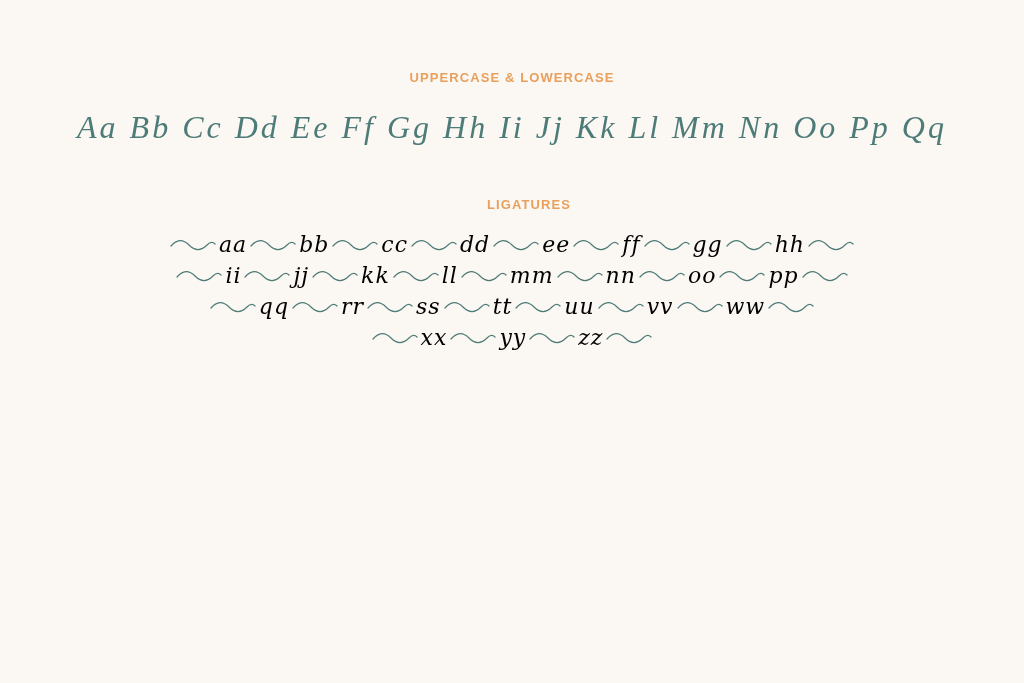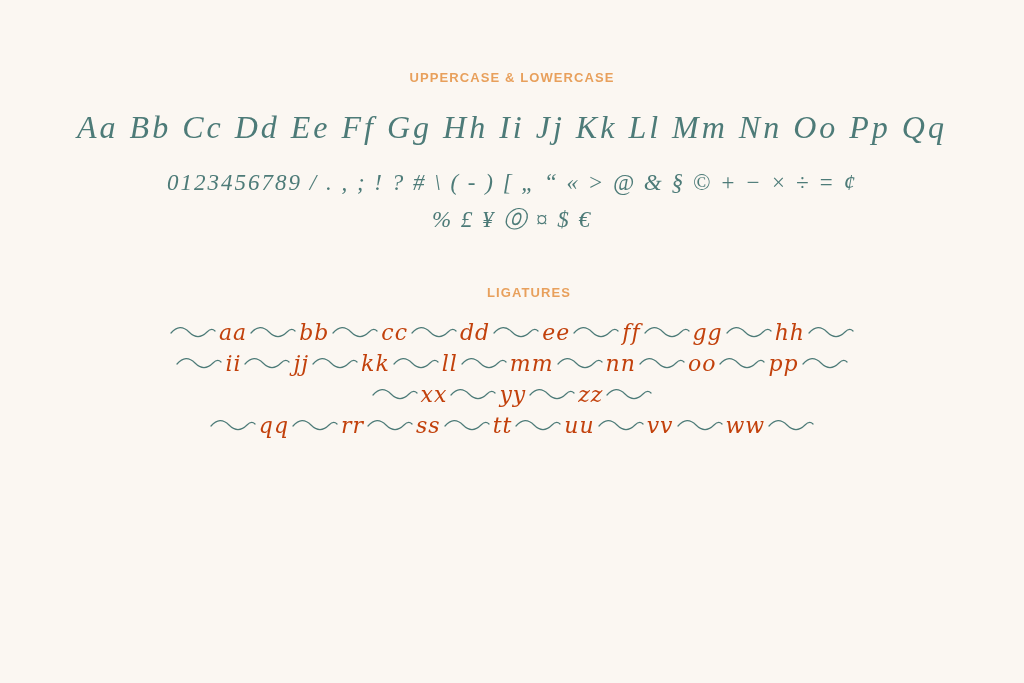--- a/index.html
+++ b/index.html
@@ -75,44 +75,40 @@
   .lig-item {
     display: flex;
     align-items: center;
     color: #4d7b78;
   }
   .lig-text {
     font-family: "DejaVu Serif", serif;
     font-style: italic;
     font-size: 22px;
     letter-spacing: 1px;
-    color: #c2410c;
+    color: #000000;
     padding: 0 3px;
   }
   .swash {
     display: block;
   }
   .swash svg { display: block; }
 </style>
 </head>
 <body>
 
 <div class="specimen">
 
   <div class="section-heading" id="heading-uppercase">UPPERCASE &amp; LOWERCASE</div>
 
   <div id="alphabet-block">
     <div class="glyph-row">Aa Bb Cc Dd Ee Ff Gg Hh Ii Jj Kk Ll Mm Nn Oo Pp Qq</div>
   </div>
 
 
-  <div id="numbers-block">
-    <div class="glyph-row">0123456789 / . , ; ! ? # \ ( - ) [ „ “ « &gt; @ &amp; § © + − × ÷ = ¢</div>
-    <div class="glyph-row">% £ ¥ ⓪ ¤ $ €</div>
-  </div>
 
   <div class="section-heading" id="heading-ligatures">LIGATURES</div>
 
   <div id="ligatures-block">
       <div class="lig-row">
         <span class="swash">
           <svg width="46" height="16" viewBox="0 0 46 16">
             <path d="M1 9 C7 2, 13 2, 19 8 S31 14, 37 8 C40 5, 43 5, 45 7" fill="none" stroke="#4d7b78" stroke-width="1.2" stroke-linecap="round"></path>
           </svg>
         </span>
@@ -252,100 +248,100 @@
           </svg>
         </span>
       </div>
       <div class="lig-row">
         <span class="swash">
           <svg width="46" height="16" viewBox="0 0 46 16">
             <path d="M1 9 C7 2, 13 2, 19 8 S31 14, 37 8 C40 5, 43 5, 45 7" fill="none" stroke="#4d7b78" stroke-width="1.2" stroke-linecap="round"></path>
           </svg>
         </span>
         <span class="lig-item">
-          <span class="lig-text">xx</span>
-        </span>
-        <span class="swash">
-          <svg width="46" height="16" viewBox="0 0 46 16">
-            <path d="M1 9 C7 2, 13 2, 19 8 S31 14, 37 8 C40 5, 43 5, 45 7" fill="none" stroke="#4d7b78" stroke-width="1.2" stroke-linecap="round"></path>
-          </svg>
-        </span>
-        <span class="lig-item">
-          <span class="lig-text">yy</span>
-        </span>
-        <span class="swash">
-          <svg width="46" height="16" viewBox="0 0 46 16">
-            <path d="M1 9 C7 2, 13 2, 19 8 S31 14, 37 8 C40 5, 43 5, 45 7" fill="none" stroke="#4d7b78" stroke-width="1.2" stroke-linecap="round"></path>
-          </svg>
-        </span>
-        <span class="lig-item">
-          <span class="lig-text">zz</span>
+          <span class="lig-text">qq</span>
+        </span>
+        <span class="swash">
+          <svg width="46" height="16" viewBox="0 0 46 16">
+            <path d="M1 9 C7 2, 13 2, 19 8 S31 14, 37 8 C40 5, 43 5, 45 7" fill="none" stroke="#4d7b78" stroke-width="1.2" stroke-linecap="round"></path>
+          </svg>
+        </span>
+        <span class="lig-item">
+          <span class="lig-text">rr</span>
+        </span>
+        <span class="swash">
+          <svg width="46" height="16" viewBox="0 0 46 16">
+            <path d="M1 9 C7 2, 13 2, 19 8 S31 14, 37 8 C40 5, 43 5, 45 7" fill="none" stroke="#4d7b78" stroke-width="1.2" stroke-linecap="round"></path>
+          </svg>
+        </span>
+        <span class="lig-item">
+          <span class="lig-text">ss</span>
+        </span>
+        <span class="swash">
+          <svg width="46" height="16" viewBox="0 0 46 16">
+            <path d="M1 9 C7 2, 13 2, 19 8 S31 14, 37 8 C40 5, 43 5, 45 7" fill="none" stroke="#4d7b78" stroke-width="1.2" stroke-linecap="round"></path>
+          </svg>
+        </span>
+        <span class="lig-item">
+          <span class="lig-text">tt</span>
+        </span>
+        <span class="swash">
+          <svg width="46" height="16" viewBox="0 0 46 16">
+            <path d="M1 9 C7 2, 13 2, 19 8 S31 14, 37 8 C40 5, 43 5, 45 7" fill="none" stroke="#4d7b78" stroke-width="1.2" stroke-linecap="round"></path>
+          </svg>
+        </span>
+        <span class="lig-item">
+          <span class="lig-text">uu</span>
+        </span>
+        <span class="swash">
+          <svg width="46" height="16" viewBox="0 0 46 16">
+            <path d="M1 9 C7 2, 13 2, 19 8 S31 14, 37 8 C40 5, 43 5, 45 7" fill="none" stroke="#4d7b78" stroke-width="1.2" stroke-linecap="round"></path>
+          </svg>
+        </span>
+        <span class="lig-item">
+          <span class="lig-text">vv</span>
+        </span>
+        <span class="swash">
+          <svg width="46" height="16" viewBox="0 0 46 16">
+            <path d="M1 9 C7 2, 13 2, 19 8 S31 14, 37 8 C40 5, 43 5, 45 7" fill="none" stroke="#4d7b78" stroke-width="1.2" stroke-linecap="round"></path>
+          </svg>
+        </span>
+        <span class="lig-item">
+          <span class="lig-text">ww</span>
         </span>
         <span class="swash">
           <svg width="46" height="16" viewBox="0 0 46 16">
             <path d="M1 9 C7 2, 13 2, 19 8 S31 14, 37 8 C40 5, 43 5, 45 7" fill="none" stroke="#4d7b78" stroke-width="1.2" stroke-linecap="round"></path>
           </svg>
         </span>
       </div>
       <div class="lig-row">
         <span class="swash">
           <svg width="46" height="16" viewBox="0 0 46 16">
             <path d="M1 9 C7 2, 13 2, 19 8 S31 14, 37 8 C40 5, 43 5, 45 7" fill="none" stroke="#4d7b78" stroke-width="1.2" stroke-linecap="round"></path>
           </svg>
         </span>
         <span class="lig-item">
-          <span class="lig-text">qq</span>
-        </span>
-        <span class="swash">
-          <svg width="46" height="16" viewBox="0 0 46 16">
-            <path d="M1 9 C7 2, 13 2, 19 8 S31 14, 37 8 C40 5, 43 5, 45 7" fill="none" stroke="#4d7b78" stroke-width="1.2" stroke-linecap="round"></path>
-          </svg>
-        </span>
-        <span class="lig-item">
-          <span class="lig-text">rr</span>
-        </span>
-        <span class="swash">
-          <svg width="46" height="16" viewBox="0 0 46 16">
-            <path d="M1 9 C7 2, 13 2, 19 8 S31 14, 37 8 C40 5, 43 5, 45 7" fill="none" stroke="#4d7b78" stroke-width="1.2" stroke-linecap="round"></path>
-          </svg>
-        </span>
-        <span class="lig-item">
-          <span class="lig-text">ss</span>
-        </span>
-        <span class="swash">
-          <svg width="46" height="16" viewBox="0 0 46 16">
-            <path d="M1 9 C7 2, 13 2, 19 8 S31 14, 37 8 C40 5, 43 5, 45 7" fill="none" stroke="#4d7b78" stroke-width="1.2" stroke-linecap="round"></path>
-          </svg>
-        </span>
-        <span class="lig-item">
-          <span class="lig-text">tt</span>
-        </span>
-        <span class="swash">
-          <svg width="46" height="16" viewBox="0 0 46 16">
-            <path d="M1 9 C7 2, 13 2, 19 8 S31 14, 37 8 C40 5, 43 5, 45 7" fill="none" stroke="#4d7b78" stroke-width="1.2" stroke-linecap="round"></path>
-          </svg>
-        </span>
-        <span class="lig-item">
-          <span class="lig-text">uu</span>
-        </span>
-        <span class="swash">
-          <svg width="46" height="16" viewBox="0 0 46 16">
-            <path d="M1 9 C7 2, 13 2, 19 8 S31 14, 37 8 C40 5, 43 5, 45 7" fill="none" stroke="#4d7b78" stroke-width="1.2" stroke-linecap="round"></path>
-          </svg>
-        </span>
-        <span class="lig-item">
-          <span class="lig-text">vv</span>
-        </span>
-        <span class="swash">
-          <svg width="46" height="16" viewBox="0 0 46 16">
-            <path d="M1 9 C7 2, 13 2, 19 8 S31 14, 37 8 C40 5, 43 5, 45 7" fill="none" stroke="#4d7b78" stroke-width="1.2" stroke-linecap="round"></path>
-          </svg>
-        </span>
-        <span class="lig-item">
-          <span class="lig-text">ww</span>
+          <span class="lig-text">xx</span>
+        </span>
+        <span class="swash">
+          <svg width="46" height="16" viewBox="0 0 46 16">
+            <path d="M1 9 C7 2, 13 2, 19 8 S31 14, 37 8 C40 5, 43 5, 45 7" fill="none" stroke="#4d7b78" stroke-width="1.2" stroke-linecap="round"></path>
+          </svg>
+        </span>
+        <span class="lig-item">
+          <span class="lig-text">yy</span>
+        </span>
+        <span class="swash">
+          <svg width="46" height="16" viewBox="0 0 46 16">
+            <path d="M1 9 C7 2, 13 2, 19 8 S31 14, 37 8 C40 5, 43 5, 45 7" fill="none" stroke="#4d7b78" stroke-width="1.2" stroke-linecap="round"></path>
+          </svg>
+        </span>
+        <span class="lig-item">
+          <span class="lig-text">zz</span>
         </span>
         <span class="swash">
           <svg width="46" height="16" viewBox="0 0 46 16">
             <path d="M1 9 C7 2, 13 2, 19 8 S31 14, 37 8 C40 5, 43 5, 45 7" fill="none" stroke="#4d7b78" stroke-width="1.2" stroke-linecap="round"></path>
           </svg>
         </span>
       </div>
     </div>
 
 </div>

